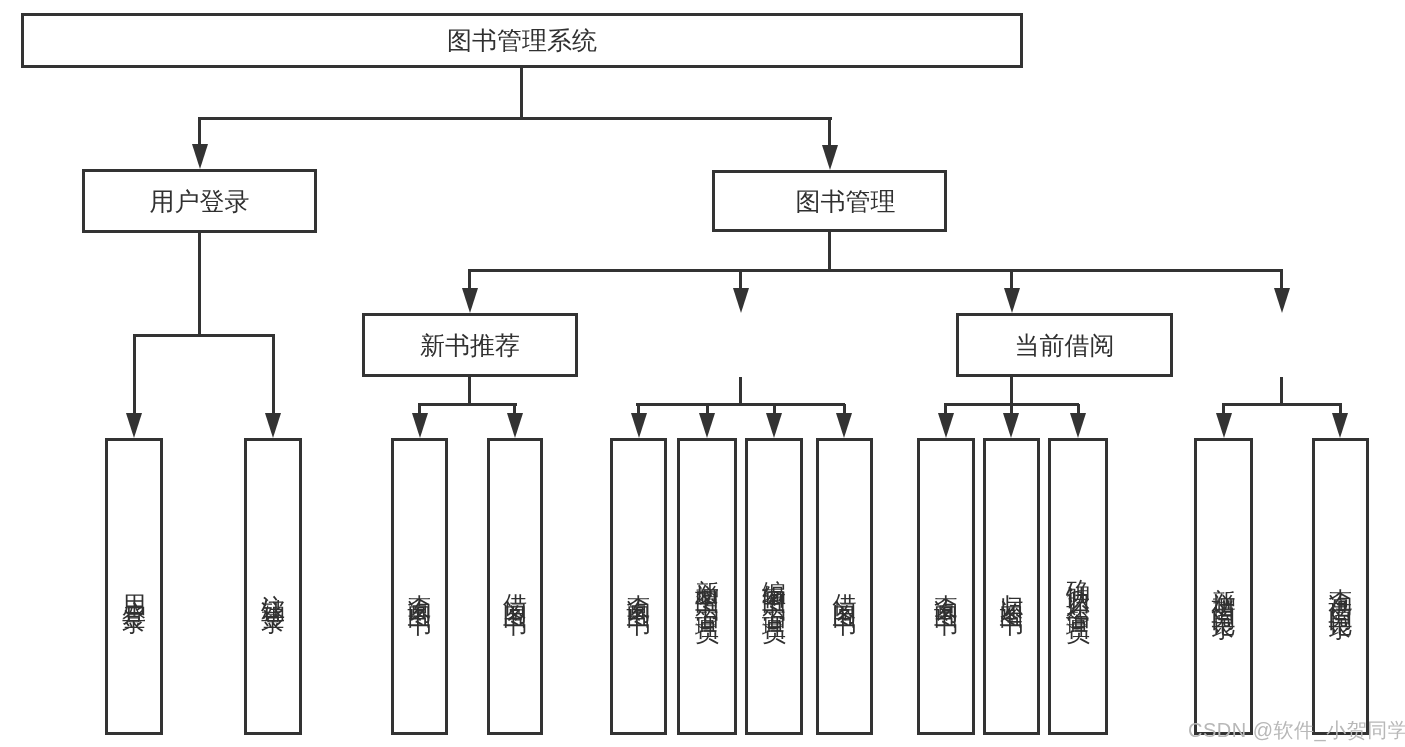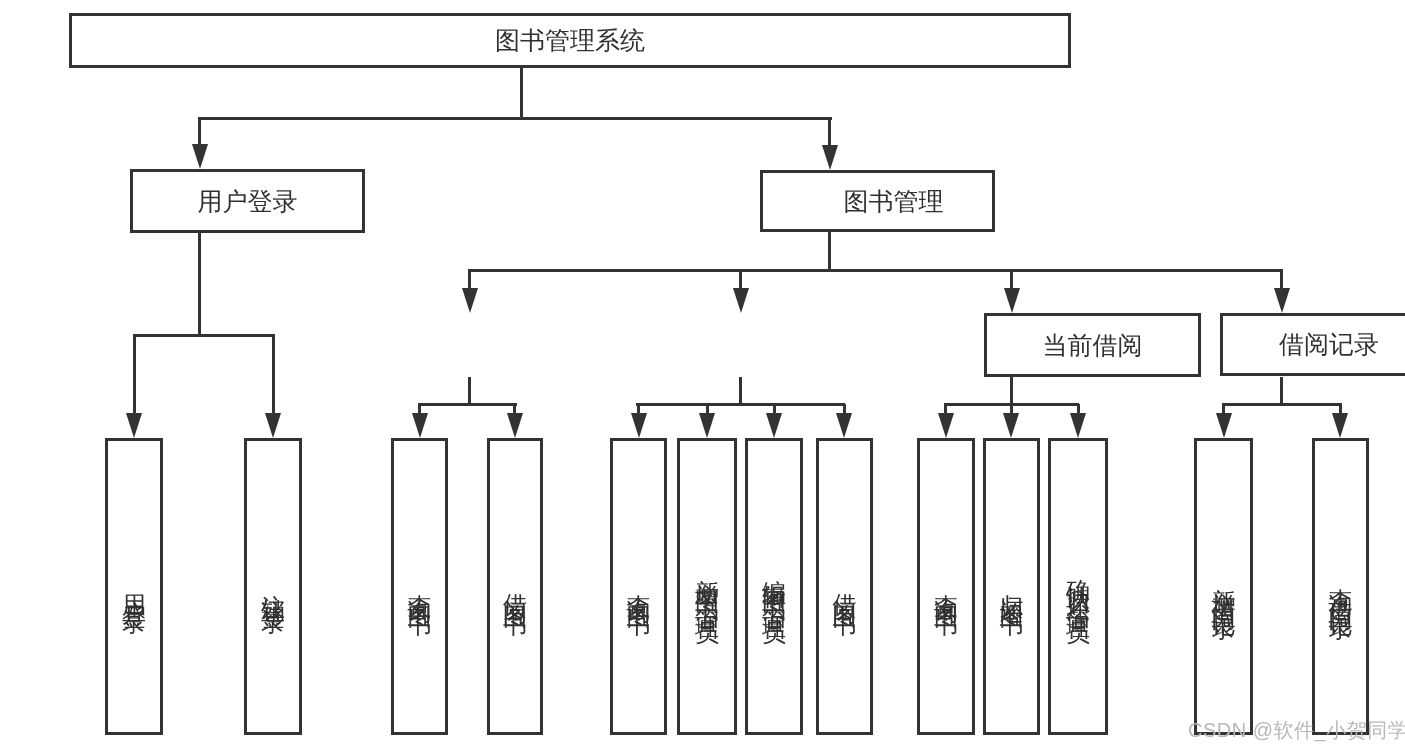--- a/index.html
+++ b/index.html
@@ -3,21 +3,21 @@
 <meta charset="utf-8">
 <style>
   html,body{margin:0;padding:0;background:#ffffff;}
   .stage{
     position:relative;width:1405px;height:747px;background:#ffffff;
     font-family:"Liberation Sans","DejaVu Sans",sans-serif;overflow:hidden;
   }
   .box{
     position:absolute;border:3px solid #333333;background:#ffffff;
     display:flex;align-items:center;justify-content:center;
-    font-size:25px;color:#303030;box-sizing:border-box;white-space:nowrap;margin-left:48px;
+    font-size:25px;color:#303030;box-sizing:border-box;white-space:nowrap;
   }
   .leaf{
     position:absolute;border:3px solid #333333;background:#ffffff;
     display:flex;align-items:center;justify-content:center;
     box-sizing:border-box;top:438px;height:297px;
   }
   .vtext{
     writing-mode:vertical-rl;text-orientation:mixed;
     font-size:24px;letter-spacing:6px;line-height:1;color:#303030;
   }
@@ -43,25 +43,25 @@
     <span>图书管理系统</span>
   </div>
 
   <div class="box" style="left:82px;top:169px;width:235px;height:64px;">
     <span>用户登录</span>
   </div>
   <div class="box" style="left:712px;top:170px;width:235px;height:62px;padding-left:32px;">
     <span>图书管理</span>
   </div>
 
-  <div class="box" style="left:936px;top:313px;width:217px;height:64px;">
+  <div class="box" style="left:362px;top:313px;width:216px;height:64px;">
+    <span>新书推荐</span>
+  </div>
+  <div class="box" style="left:956px;top:313px;width:217px;height:64px;">
     <span>当前借阅</span>
-  </div>
-  <div class="box" style="left:1172px;top:313px;width:218px;height:63px;">
-    <span>借阅记录</span>
   </div>
 
   <div class="leaf" style="left:105px;width:58px;">
     <span class="vtext">用户登录</span>
   </div>
   <div class="leaf" style="left:244px;width:58px;">
     <span class="vtext">注销登录</span>
   </div>
 
   <div class="leaf" style="left:391px;width:57px;">

